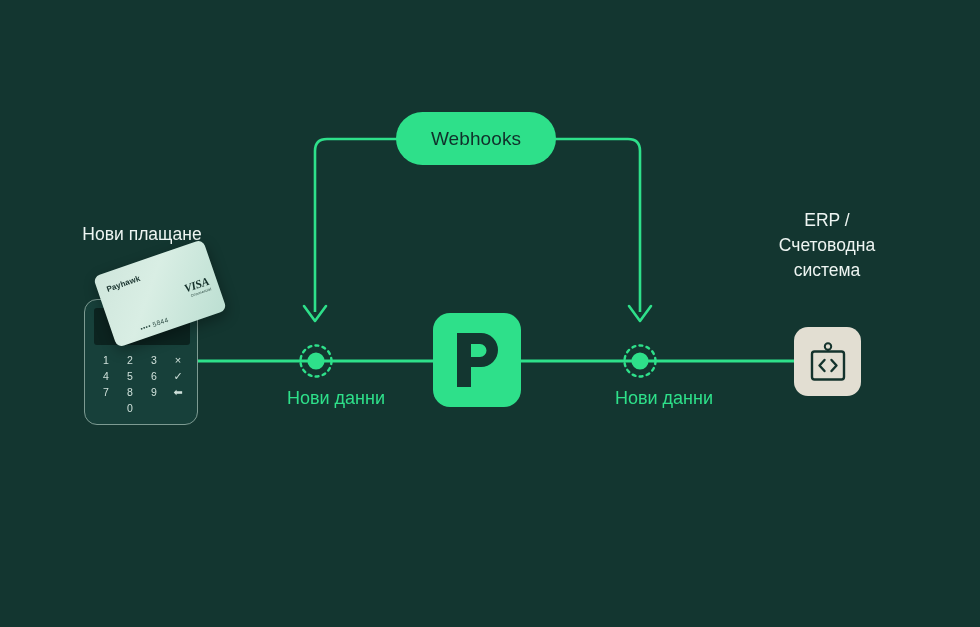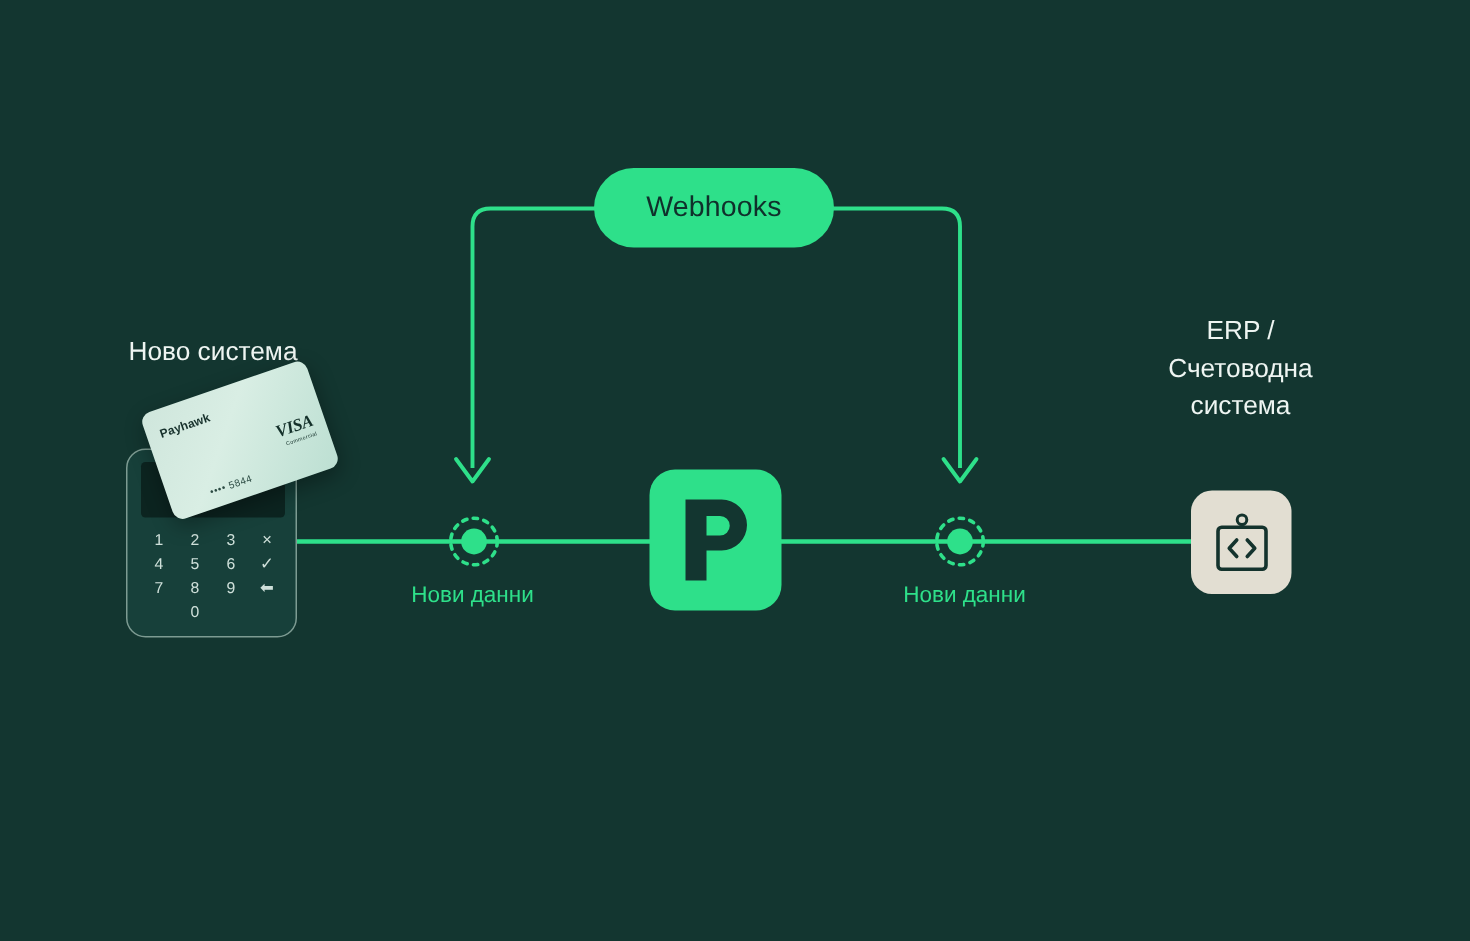--- a/index.html
+++ b/index.html
@@ -55,22 +55,22 @@
     text-align: center;
     white-space: pre-line;
   }
   #title-left   { left: 42px;  top: 222px; width: 200px; }
   #title-center { left: 377px; top: 222px; width: 198px; }
   #title-right  { left: 727px; top: 208px; width: 200px; }
 
   
   .node-label {
     color: #2ee08a;
-    font-size: 15px;
-    text-align: center;
+    font-size: 18px;
+    text-align: right;
     line-height: 1;
   }
   #node-label-1 { left: 245px; top: 389px; width: 140px; }
   #node-label-2 { left: 573px; top: 389px; width: 140px; }
 
   
   #payhawk-logo-tile {
     left: 433px; top: 313px;
     width: 88px; height: 94px;
     background: #2ee08a;
@@ -204,21 +204,21 @@
     <circle cx="316" cy="361" r="8.6" fill="#2ee08a"></circle>
 
     <circle cx="640" cy="361" r="15.5" fill="none" stroke="#2ee08a" stroke-width="2.4" stroke-dasharray="3 4.2" stroke-linecap="round"></circle>
     <circle cx="640" cy="361" r="8.6" fill="#2ee08a"></circle>
   </svg>
 
   <div class="abs" id="webhooks-pill">
     <span class="pill-label">Webhooks</span>
   </div>
 
-  <div class="abs section-title" id="title-left">Ново система</div>
+  <div class="abs section-title" id="title-left">Нови плащане</div>
   <div class="abs section-title" id="title-right">ERP /
 Счетоводна
 система</div>
 
   <div class="abs node-label" id="node-label-1">Нови данни</div>
   <div class="abs node-label" id="node-label-2">Нови данни</div>
 
   <div class="abs" id="card-terminal">
     <div id="terminal-body">
       <div id="terminal-screen"></div>

